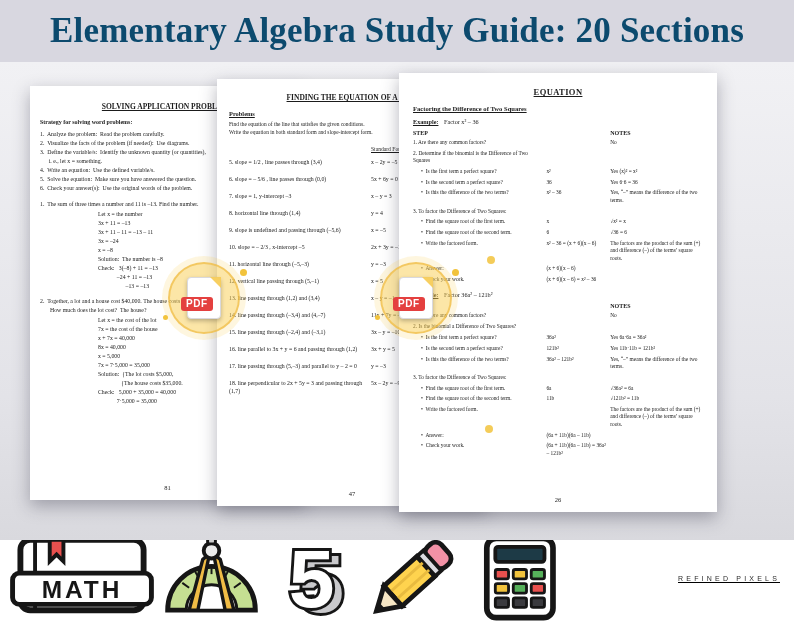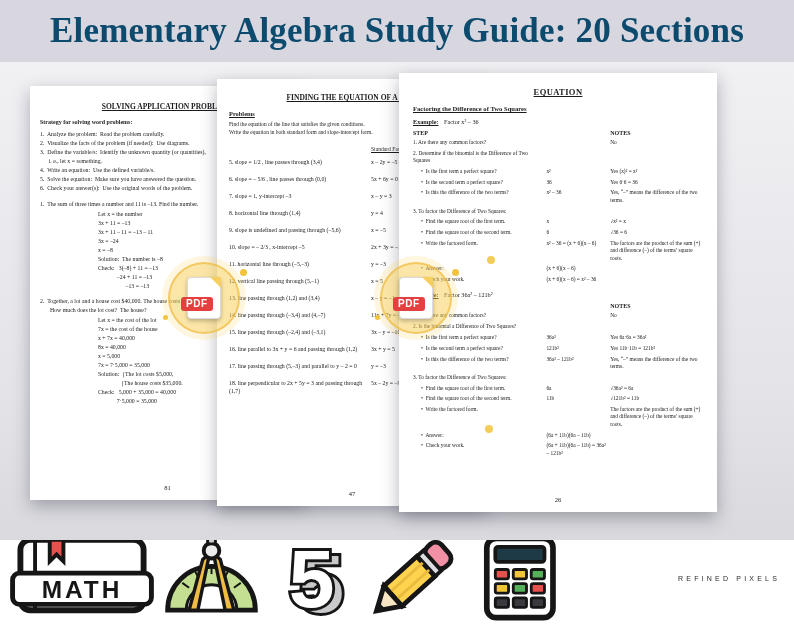--- a/index.html
+++ b/index.html
@@ -64,21 +64,21 @@
   .pdf-badge::after { content: ''; position: absolute; right: -9px; top: 5px; width: 7px; height: 7px; border-radius: 50%; background: #f2c33c; }
   .pdf-badge::before { content: ''; position: absolute; left: -7px; bottom: 12px; width: 5px; height: 5px; border-radius: 50%; background: #f2c33c; }
   .doc { position: relative; width: 34px; height: 42px; background: #ffffff; border: 1px solid #d9d9de; border-radius: 4px; box-shadow: 0 2px 4px rgba(0,0,0,.25); }
   .doc::before { content: ''; position: absolute; top: -1px; right: -1px; width: 0; height: 0;
                  border-top: 11px solid rgba(247,204,88,.95); border-left: 11px solid transparent; }
   .pdf-label { position: absolute; left: -7px; bottom: 7px; background: #e4403f; color: #fff;
                font-family: "Liberation Sans", sans-serif; font-weight: bold; font-size: 10px;
                padding: 1px 5px 2px; border-radius: 3px; letter-spacing: .5px; text-align: right; }
 
   
-  .icon-strip { height: 75px; background: #ffffff; display: flex; align-items: center; padding: 0 14px 0 8px; gap: 0; }
+  .icon-strip { height: 75px; background: #ffffff; display: flex; align-items: center; padding: 0 14px 0 8px; gap: 0; text-decoration: underline; }
   .icn { display: block; flex: none; }
   .brand { margin-left: auto; text-align: right; }
   .brand-letters { font-family: "Liberation Serif", serif; font-weight: bold; font-size: 52px; line-height: .95; color: #141414; }
   .brand-letters .p { color: #97979c; margin-left: -15px; }
   .brand-name { font-family: "Liberation Sans", sans-serif; font-size: 7px; letter-spacing: 3.2px; color: #2a2a2a; margin-top: 2px; white-space: nowrap; }
 </style>
 </head>
 <body>
 
 <header class="banner">

